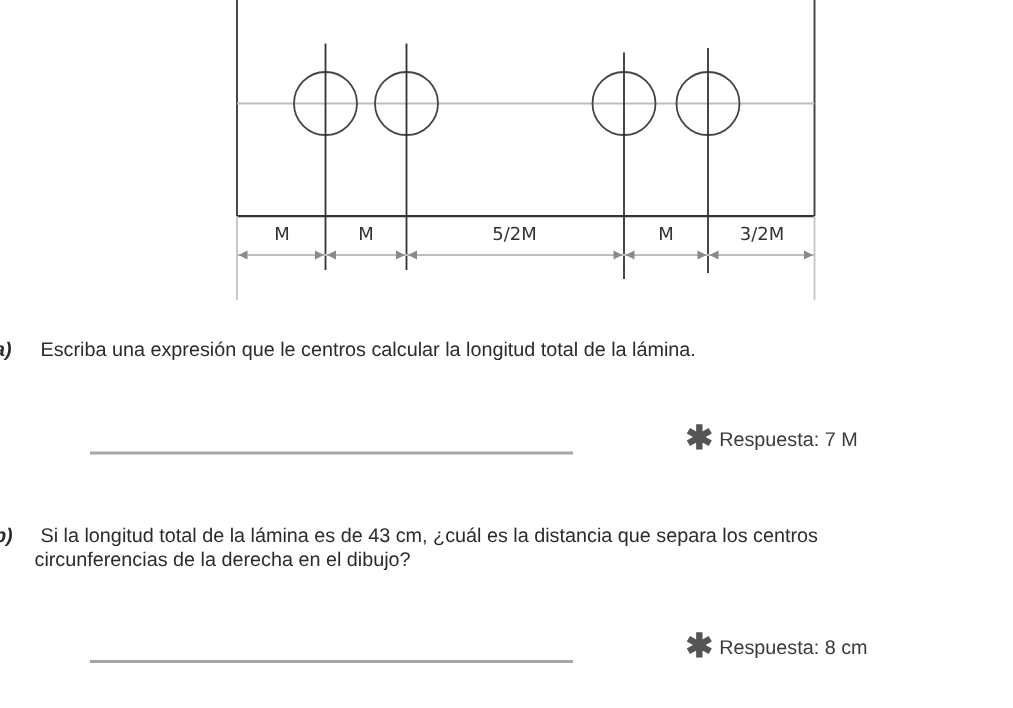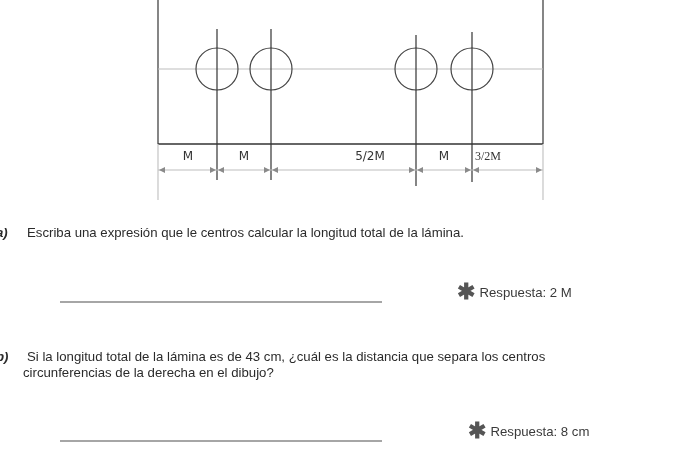--- a/index.html
+++ b/index.html
@@ -110,35 +110,35 @@
       <polygon points="272,170 278,167 278,173"></polygon>
       <polygon points="415,170 409,167 409,173"></polygon>
       <polygon points="417,170 423,167 423,173"></polygon>
       <polygon points="471,170 465,167 465,173"></polygon>
       <polygon points="473,170 479,167 479,173"></polygon>
       <polygon points="542,170 536,167 536,173"></polygon>
     </g>
   </svg>
   <div class="dim-label" style="left:188px;">M</div>
   <div class="dim-label" style="left:244px;">M</div>
-  <div class="dim-label" style="left:343px;margin-left:27px;">5/2M</div>
+  <div class="dim-label" style="left:343px;">5/2M</div>
   <div class="dim-label" style="left:444px;">M</div>
-  <div class="dim-label" style="left:488px;font-family:Liberation Serif, serif;">3/2M</div>
+  <div class="dim-label" style="left:508px;">3/2M</div>
 </div>
 
 <div class="question" style="top:225px;">
   <span class="q-label">a)</span><span>Escriba una expresión que le centros calcular la longitud total de la lámina.</span>
 </div>
 <div class="answer-line" style="left:60px; top:301px; width:322px;"></div>
 <div class="answer" style="left:457px; top:285px;">
-  <span class="star">✱</span><span>Respuesta: 2 M</span>
+  <span class="star">✱</span><span>Respuesta: 7 M</span>
 </div>
 
 <div class="question" style="top:349px;">
   <span class="q-label">b)</span><span>Si la longitud total de la lámina es de 43 cm, ¿cuál es la distancia que separa los centros</span>
 </div>
 <div class="question" style="top:365px;">
   <span class="q-cont">circunferencias de la derecha en el dibujo?</span>
 </div>
 <div class="answer-line" style="left:60px; top:440px; width:322px;"></div>
-<div class="answer" style="left:468px; top:424px;">
+<div class="answer" style="left:457px; top:424px;">
   <span class="star">✱</span><span>Respuesta: 8 cm</span>
 </div>
 
 </body></html>

